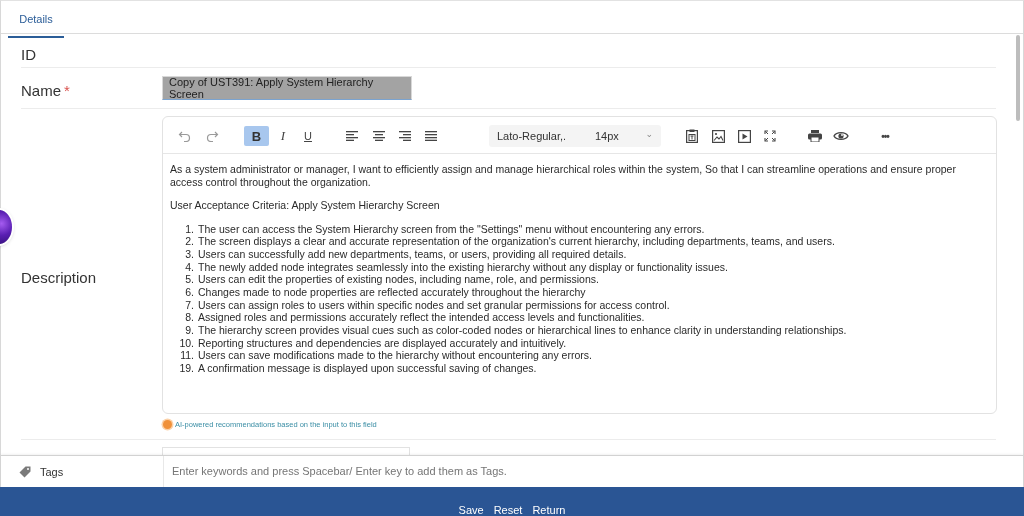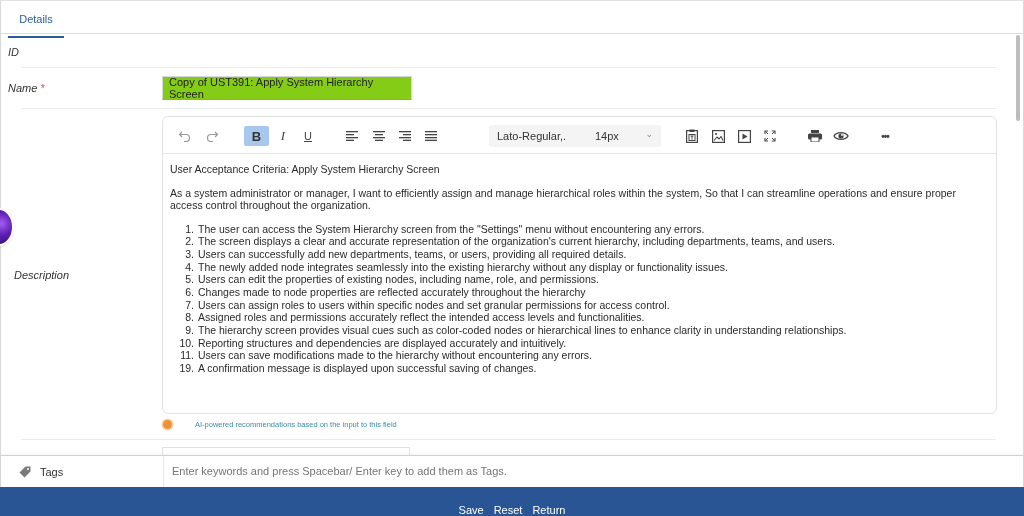--- a/index.html
+++ b/index.html
@@ -10,43 +10,43 @@
 
   
   .tabs { position: absolute; left: 1px; top: 1px; width: 1022px; height: 33px; border-bottom: 1px solid #dcdcdc; }
   .tab { position: absolute; left: 7px; top: 0; width: 56px; height: 37px; font-size: 11px; color: #2b5d98; display: flex; align-items: center; justify-content: center; border-bottom: 2px solid #2b5d98; }
 
   
   .scrollbar { position: absolute; right: 2px; top: 35px; width: 6px; height: 450px; }
   .scroll-thumb { position: absolute; left: 0; top: 0; width: 4px; height: 86px; background: #bdbdbd; border-radius: 2px; }
 
   
-  .row-label { position: absolute; left: 8px; font-size: 11px; color: #333; font-style: italic; }
+  .row-label { position: absolute; left: 21px; font-size: 15px; color: #333; }
   .req { color: #d9534f; margin-left: 3px; }
   .divider { position: absolute; left: 21px; width: 975px; height: 1px; background: #ececec; }
 
-  .name-input { position: absolute; left: 162px; top: 76px; width: 250px; height: 24px; border: 1px solid #d8d8d8; border-bottom: 1px solid #7aa3d0; font-size: 11px; padding: 0 6px; display: flex; align-items: center; color: #222; background: #84cc16; }
+  .name-input { position: absolute; left: 162px; top: 76px; width: 250px; height: 24px; border: 1px solid #d8d8d8; border-bottom: 1px solid #7aa3d0; font-size: 11px; padding: 0 6px; display: flex; align-items: center; color: #222; background: #a3a3a3; }
 
   
   .editor { position: absolute; left: 162px; top: 116px; width: 835px; height: 298px; border: 1px solid #e2e2e2; border-radius: 6px; background: #fff; }
   .toolbar { position: absolute; left: 0; top: 0; width: 100%; height: 37px; border-bottom: 1px solid #e6e6e6; }
   .tb { position: absolute; top: 9px; height: 20px; display: flex; align-items: center; justify-content: center; color: #444; font-size: 12px; }
   .tb svg { display: block; }
   .tb.active { background: #a8c7ee; border-radius: 2px; color: #333; }
   .tb.dim { color: #9a9a9a; }
   .select { position: absolute; top: 8px; height: 22px; background: #f4f4f4; border-radius: 3px; font-size: 11px; color: #333; display: flex; align-items: center; padding-left: 8px; }
   .select .chev { position: absolute; right: 8px; top: 4px; color: #888; font-size: 9px; }
 
   .content { position: absolute; left: 7px; top: 46px; width: 815px; font-size: 10.5px; line-height: 12.6px; color: #2a2a2a; }
   .content p { margin-bottom: 11px; }
   .content ol { list-style: none; padding-left: 0; }
   .content li { display: flex; line-height: 12.65px; }
   .content li .num { width: 28px; text-align: right; padding-right: 4px; flex-shrink: 0; }
 
-  .ai-note { position: absolute; left: 163px; top: 420px; font-size: 7.5px; color: #3b8ea5; display: flex; align-items: center; gap: 20px; }
+  .ai-note { position: absolute; left: 163px; top: 420px; font-size: 7.5px; color: #3b8ea5; display: flex; align-items: center; }
   .sun { width: 9px; height: 9px; border-radius: 50%; background: #f0913a; margin-right: 3px; box-shadow: 0 0 0 1.5px #fbd1a8; }
 
   
   .hidden-select { position: absolute; left: 162px; top: 447px; width: 248px; height: 8px; border: 1px solid #e2e2e2; border-bottom: none; }
 
   
   .tags-row { position: absolute; left: 1px; top: 455px; width: 1022px; height: 32px; background: #fff; border-top: 1px solid #d2d2d2; box-shadow: 0 -1px 2px rgba(0,0,0,0.06); }
   .tags-label { position: absolute; left: 18px; top: 10px; font-size: 11px; color: #333; display: flex; align-items: center; justify-content: center; }
   .tags-label svg { margin-right: 9px; }
   .tags-sep { position: absolute; left: 162px; top: 0; width: 1px; height: 32px; background: #e8e8e8; }
@@ -76,21 +76,21 @@
 
 <div class="row-label" style="top:46px;">ID</div>
 <div class="divider" style="top:67px;"></div>
 
 <div class="row-label" style="top:82px;">
   <span>Name</span><span class="req">*</span>
 </div>
 <div class="name-input">Copy of UST391: Apply System Hierarchy Screen</div>
 <div class="divider" style="top:108px;"></div>
 
-<div class="row-label" style="top:269px;margin-left:6px;">Description</div>
+<div class="row-label" style="top:269px;">Description</div>
 
 <div class="editor">
   <div class="toolbar">
     <div class="tb dim" style="left:12px; width:18px;">
       <svg width="13" height="12" viewBox="0 0 13 12">
           <path d="M4 2 L1.5 4.5 L4 7" fill="none" stroke="#9a9a9a" stroke-width="1.2"></path>
           <path d="M1.5 4.5 H8 a3.5 3.5 0 0 1 0 7 H6" fill="none" stroke="#9a9a9a" stroke-width="1.2"></path>
         </svg>
     </div>
     <div class="tb dim" style="left:40px; width:18px;">
@@ -180,22 +180,22 @@
       <svg width="16" height="12" viewBox="0 0 16 12">
           <path d="M1 6 C3.5 1.5 12.5 1.5 15 6 C12.5 10.5 3.5 10.5 1 6 Z" fill="none" stroke="#444" stroke-width="1.4"></path>
           <circle cx="8" cy="6" r="2.6" fill="#444"></circle>
           <circle cx="9" cy="5" r="0.9" fill="#fff"></circle>
         </svg>
     </div>
     <div class="tb" style="left:712px; width:20px; font-size:10px; letter-spacing:-1px; font-weight:bold;">•••</div>
   </div>
 
   <div class="content">
+    <p>As a system administrator or manager, I want to efficiently assign and manage hierarchical roles within the system, So that I can streamline operations and ensure proper access control throughout the organization.</p>
     <p>User Acceptance Criteria: Apply System Hierarchy Screen</p>
-    <p>As a system administrator or manager, I want to efficiently assign and manage hierarchical roles within the system, So that I can streamline operations and ensure proper access control throughout the organization.</p>
     <ol>
       <li>
           <span class="num">1.</span>
           <span>The user can access the System Hierarchy screen from the "Settings" menu without encountering any errors.</span>
         </li>
       <li>
           <span class="num">2.</span>
           <span>The screen displays a clear and accurate representation of the organization's current hierarchy, including departments, teams, and users.</span>
         </li>
       <li>

